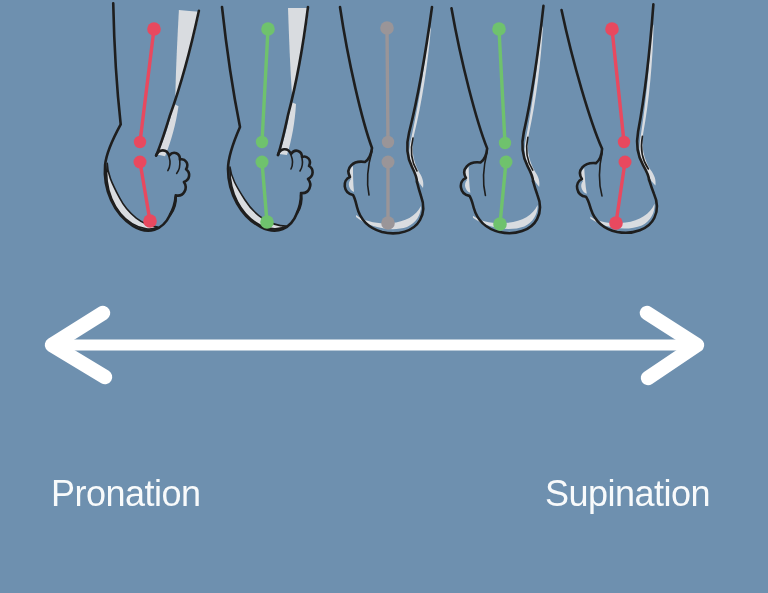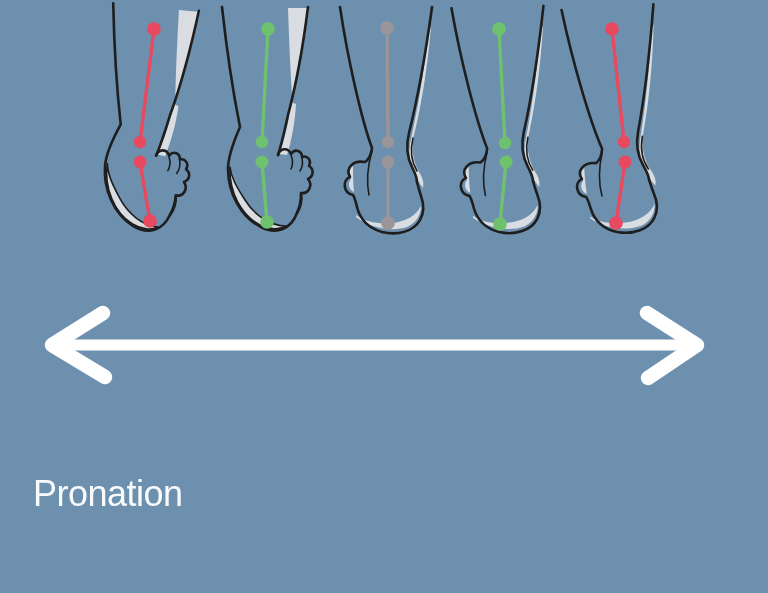--- a/index.html
+++ b/index.html
@@ -50,21 +50,21 @@
   .axis-label {
     position: absolute;
     top: 474px;
     font-size: 36px;
     font-weight: 400;
     letter-spacing: -0.5px;
     line-height: 1.1;
     color: var(--label, #f8fafb);
     white-space: nowrap;
   }
-  .label-left  { left: 33px; }
+  .label-left  { left: 51px; }
   .label-right { left: 545px; }
   .defs-holder { position: absolute; width: 0; height: 0; overflow: hidden; }
 </style>
 </head>
 <body>
 
 <div class="canvas">
 
   <svg class="defs-holder" aria-hidden="true">
     <defs>
@@ -158,14 +158,15 @@
       </svg>
     </div>
 
   <svg class="arrow-svg" viewBox="0 0 680 90">
     <line class="arrow-part" x1="12" y1="45" x2="658" y2="45" stroke-width="11" stroke-linecap="round" stroke="#ffffff"></line>
     <path class="arrow-part" d="M 63,13 L 12,45 L 65,77" fill="none" stroke-width="14.5" stroke-linecap="round" stroke-linejoin="round" stroke="#ffffff"></path>
     <path class="arrow-part" d="M 607,13 L 657,45 L 608,78" fill="none" stroke-width="14.5" stroke-linecap="round" stroke-linejoin="round" stroke="#ffffff"></path>
   </svg>
 
   <div class="axis-label label-left">Pronation</div>
+  <div class="axis-label label-right">Supination</div>
 
 </div>
 
 </body></html>

